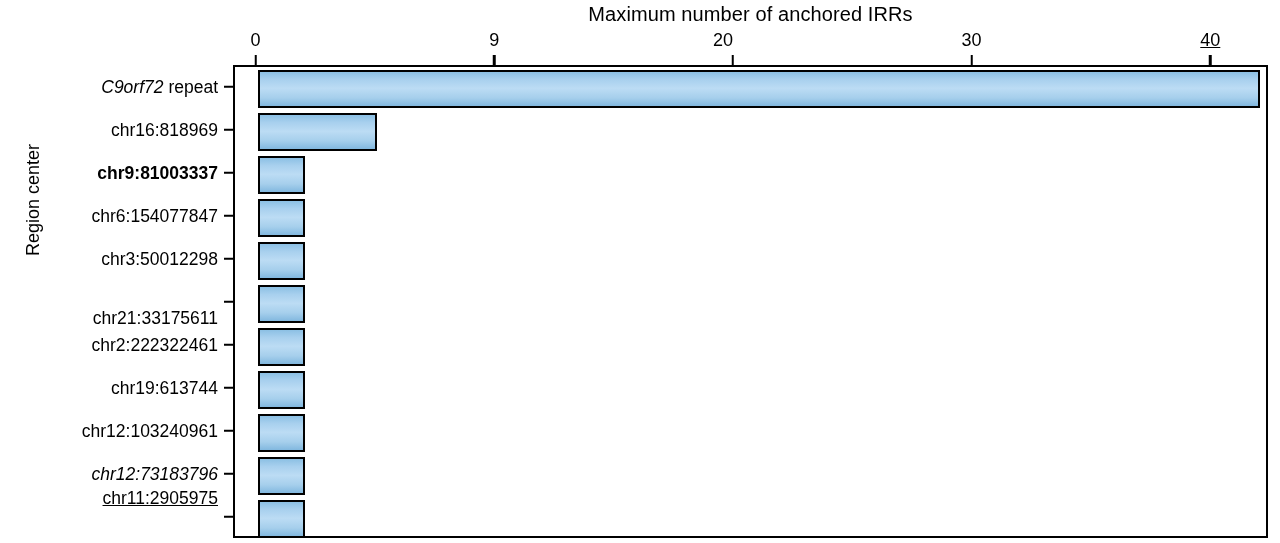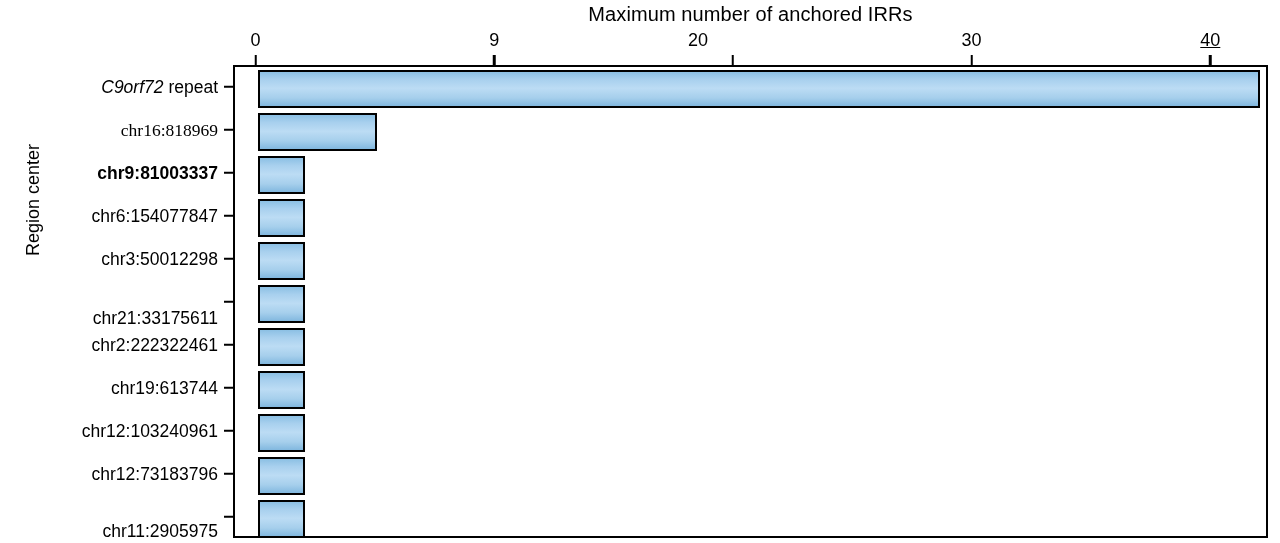--- a/index.html
+++ b/index.html
@@ -119,49 +119,49 @@
   <div id="x-axis-title">Maximum number of anchored IRRs</div>
 
   <div id="y-axis-title">Region center</div>
 
   <div id="x-tick-layer">
       <div class="x-tick" style="left: 255.5px;"></div>
       <div class="x-tick-label" style="left: 255.5px;">0</div>
       <div class="x-tick" style="left: 494.2px;"></div>
       <div class="x-tick-label" style="left: 494.2px;">9</div>
       <div class="x-tick" style="left: 732.9px;"></div>
-      <div class="x-tick-label" style="left: 698px;">20</div>
+      <div class="x-tick-label" style="left: 723px;">20</div>
       <div class="x-tick" style="left: 971.6px;"></div>
       <div class="x-tick-label" style="left: 971.6px; text-align: right;">30</div>
       <div class="x-tick" style="left: 1210.3px;"></div>
       <div class="x-tick-label" style="left: 1210.3px; text-decoration: underline;">40</div>
     </div>
   <div id="y-tick-layer">
       <div class="y-tick" style="top: 86.5px;"></div>
       <div class="y-tick-label" style="top: 86.5px;"><span class="ital">C9orf72</span><span> repeat</span></div>
       <div class="y-tick" style="top: 129.5px;"></div>
-      <div class="y-tick-label" style="top: 129.5px; font-family: Liberation Serif, serif;">chr16:818969</div>
+      <div class="y-tick-label" style="top: 129.5px;">chr16:818969</div>
       <div class="y-tick" style="top: 172.5px;"></div>
       <div class="y-tick-label" style="top: 172.5px; font-weight: bold;">chr9:81003337</div>
       <div class="y-tick" style="top: 215.5px;"></div>
       <div class="y-tick-label" style="top: 215.5px;">chr6:154077847</div>
       <div class="y-tick" style="top: 258.5px;"></div>
       <div class="y-tick-label" style="top: 258.5px;">chr3:50012298</div>
       <div class="y-tick" style="top: 301.5px;"></div>
       <div class="y-tick-label" style="top: 318px;">chr21:33175611</div>
       <div class="y-tick" style="top: 344.5px;"></div>
       <div class="y-tick-label" style="top: 344.5px;">chr2:222322461</div>
       <div class="y-tick" style="top: 387.5px;"></div>
       <div class="y-tick-label" style="top: 387.5px;">chr19:613744</div>
       <div class="y-tick" style="top: 430.5px;"></div>
       <div class="y-tick-label" style="top: 430.5px;">chr12:103240961</div>
       <div class="y-tick" style="top: 473.5px;"></div>
-      <div class="y-tick-label" style="top: 473.5px;">chr12:73183796</div>
+      <div class="y-tick-label" style="top: 473.5px; font-style: italic;">chr12:73183796</div>
       <div class="y-tick" style="top: 516.5px;"></div>
-      <div class="y-tick-label" style="top: 531px;">chr11:2905975</div>
+      <div class="y-tick-label" style="top: 498px; text-decoration: underline;">chr11:2905975</div>
     </div>
 
   <div id="plot-frame">
     <div id="bar-layer">
         <div class="bar" style="left: 22.5px; top: 2.5px; width: 1002.54px; height: 38px;"></div>
         <div class="bar" style="left: 22.5px; top: 45.5px; width: 119.35px; height: 38px;"></div>
         <div class="bar" style="left: 22.5px; top: 88.5px; width: 47.74px; height: 38px;"></div>
         <div class="bar" style="left: 22.5px; top: 131.5px; width: 47.74px; height: 38px;"></div>
         <div class="bar" style="left: 22.5px; top: 174.5px; width: 47.74px; height: 38px;"></div>
         <div class="bar" style="left: 22.5px; top: 217.5px; width: 47.74px; height: 38px;"></div>

